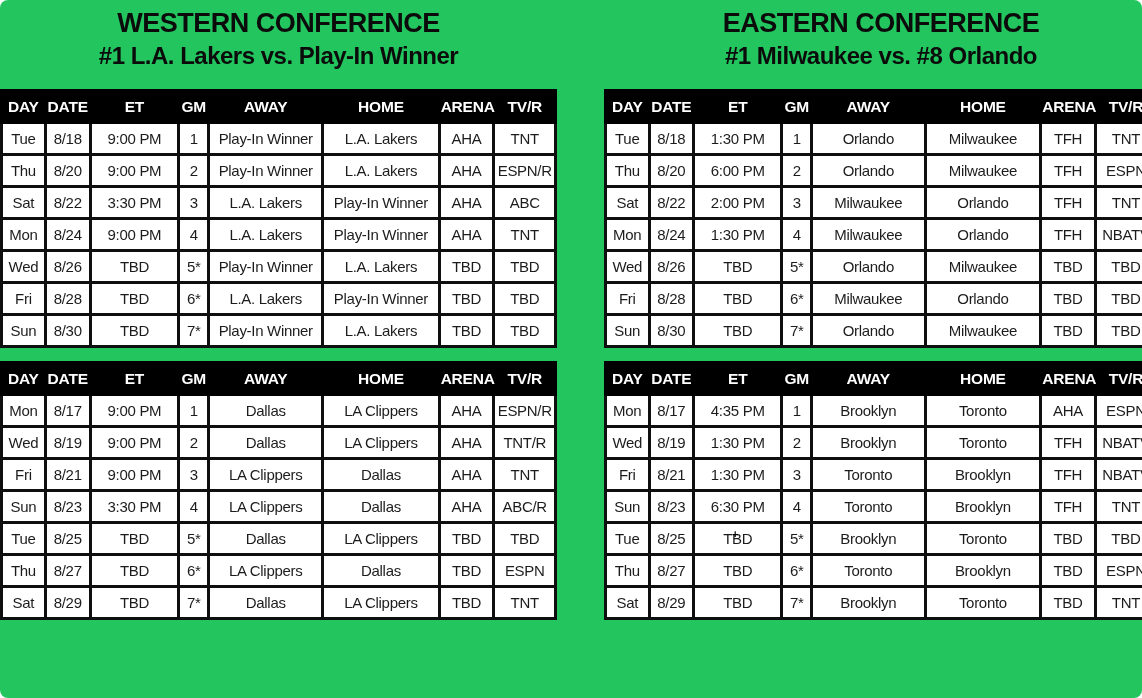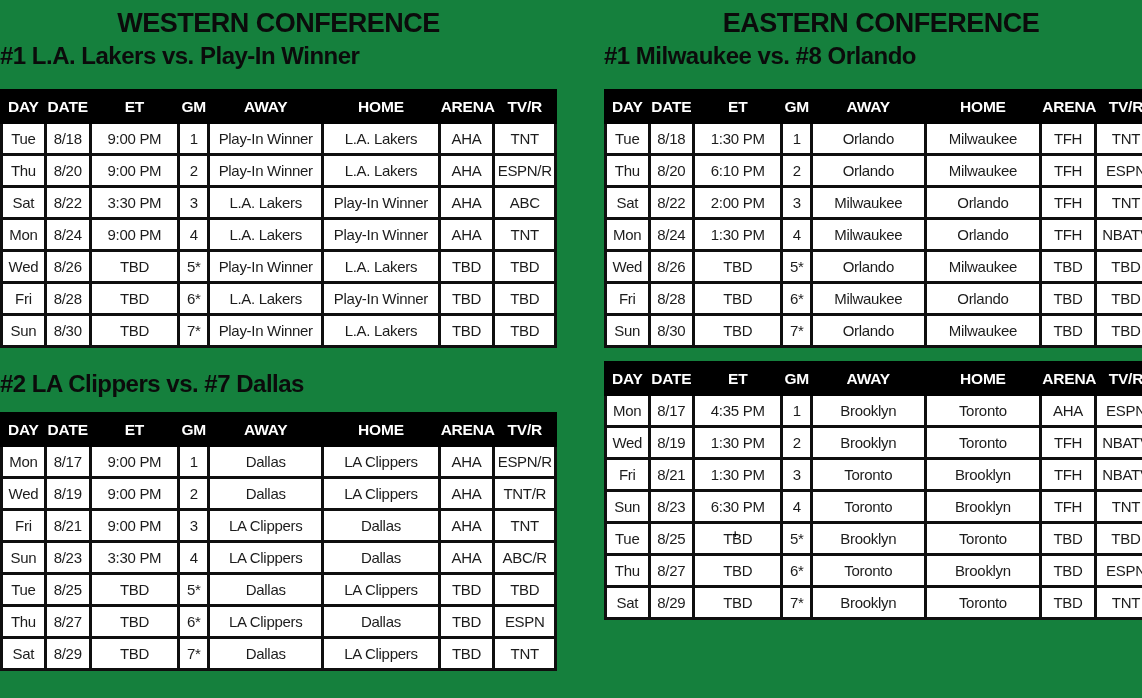--- a/index.html
+++ b/index.html
@@ -1,31 +1,31 @@
 <!DOCTYPE html>
 <html><head>
 <meta charset="utf-8">
 <style>
   * { margin:0; padding:0; box-sizing:border-box; }
   html, body {
     width:1142px; height:698px; overflow:hidden;
     background:#fefefe;
     font-family:"Liberation Sans", sans-serif;
   }
-  .page { position:relative; width:1142px; height:698px; background:#15803d; color:#141414; }
+  .page { position:relative; width:1142px; height:698px; background:#22c55e; color:#141414;border-radius:8px; }
   .col { position:absolute; top:0; }
   .col-left  { left:0;   width:557px; }
   .col-right { left:604px; width:554px; }
 
   .conference-title {
     text-align:center; font-weight:700; font-size:27px; letter-spacing:-0.5px;
     height:38px; line-height:42px; margin-top:2px; color:#0b0b0b;
   }
   .matchup-title {
-    text-align:left; font-weight:700; font-size:24px; letter-spacing:-0.5px;
+    text-align:center; font-weight:700; font-size:24px; letter-spacing:-0.5px;
     height:36px; line-height:32px; color:#0b0b0b;
   }
   .matchup-title.second { margin-top:17px; height:34px; line-height:38px; }
 
   table.schedule {
     width:100%; border-collapse:collapse; table-layout:fixed;
     border:3px solid #0a0a0a; margin-top:13px; background:#ffffff;
   }
   .schedule th {
     background:#000000; color:#ffffff; font-weight:700; font-size:15.5px;
@@ -144,21 +144,20 @@
             <td>TBD</td>
             <td>7*</td>
             <td>Play-In Winner</td>
             <td>L.A. Lakers</td>
             <td>TBD</td>
             <td>TBD</td>
           </tr>
         </tbody>
     </table>
 
-    <div class="matchup-title second">#2 LA Clippers vs. #7 Dallas</div>
 
     <table class="schedule">
       <colgroup>
           <col class="c0">
           <col class="c1">
           <col class="c2">
           <col class="c3">
           <col class="c4">
           <col class="c5">
           <col class="c6">
@@ -285,21 +284,21 @@
             <td>1:30 PM</td>
             <td>1</td>
             <td>Orlando</td>
             <td>Milwaukee</td>
             <td>TFH</td>
             <td>TNT</td>
           </tr>
           <tr>
             <td>Thu</td>
             <td>8/20</td>
-            <td>6:10 PM</td>
+            <td>6:00 PM</td>
             <td>2</td>
             <td>Orlando</td>
             <td>Milwaukee</td>
             <td>TFH</td>
             <td>ESPN</td>
           </tr>
           <tr>
             <td>Sat</td>
             <td>8/22</td>
             <td>2:00 PM</td>

